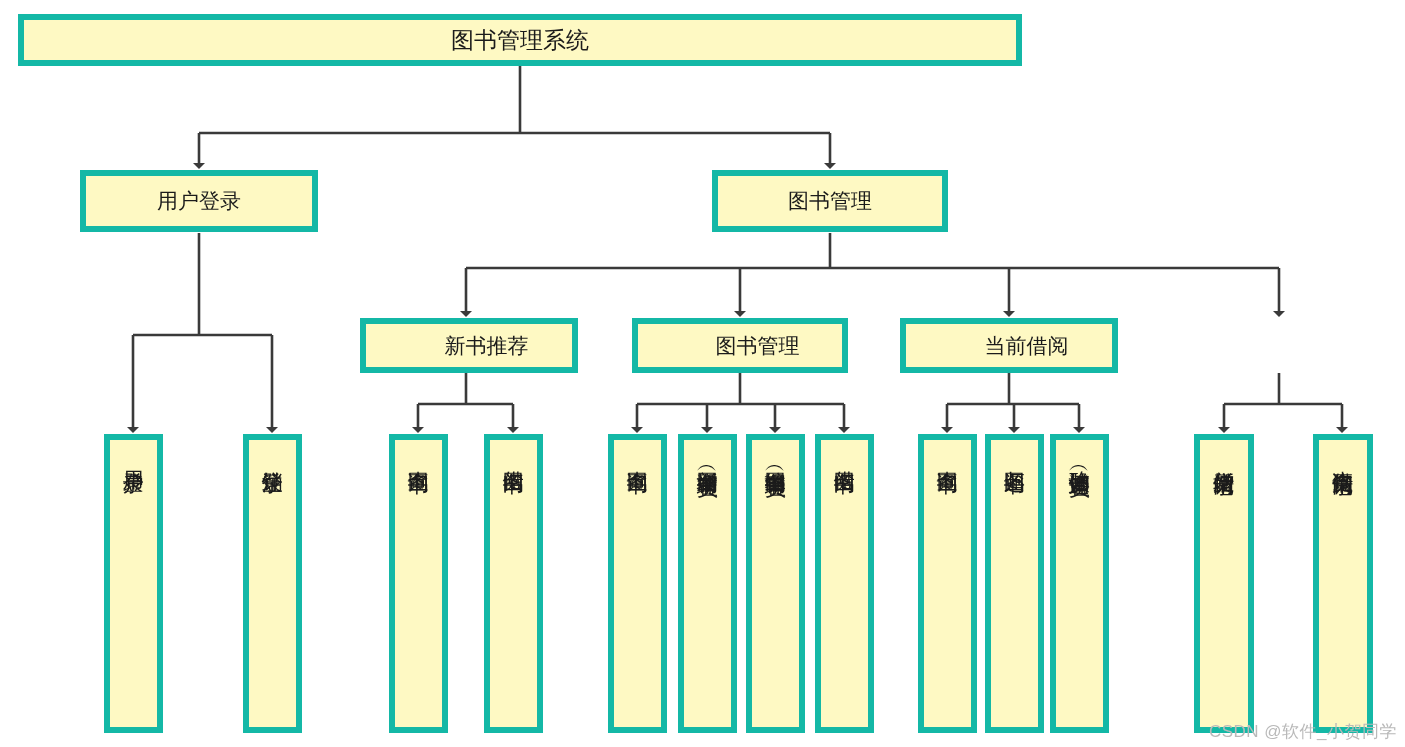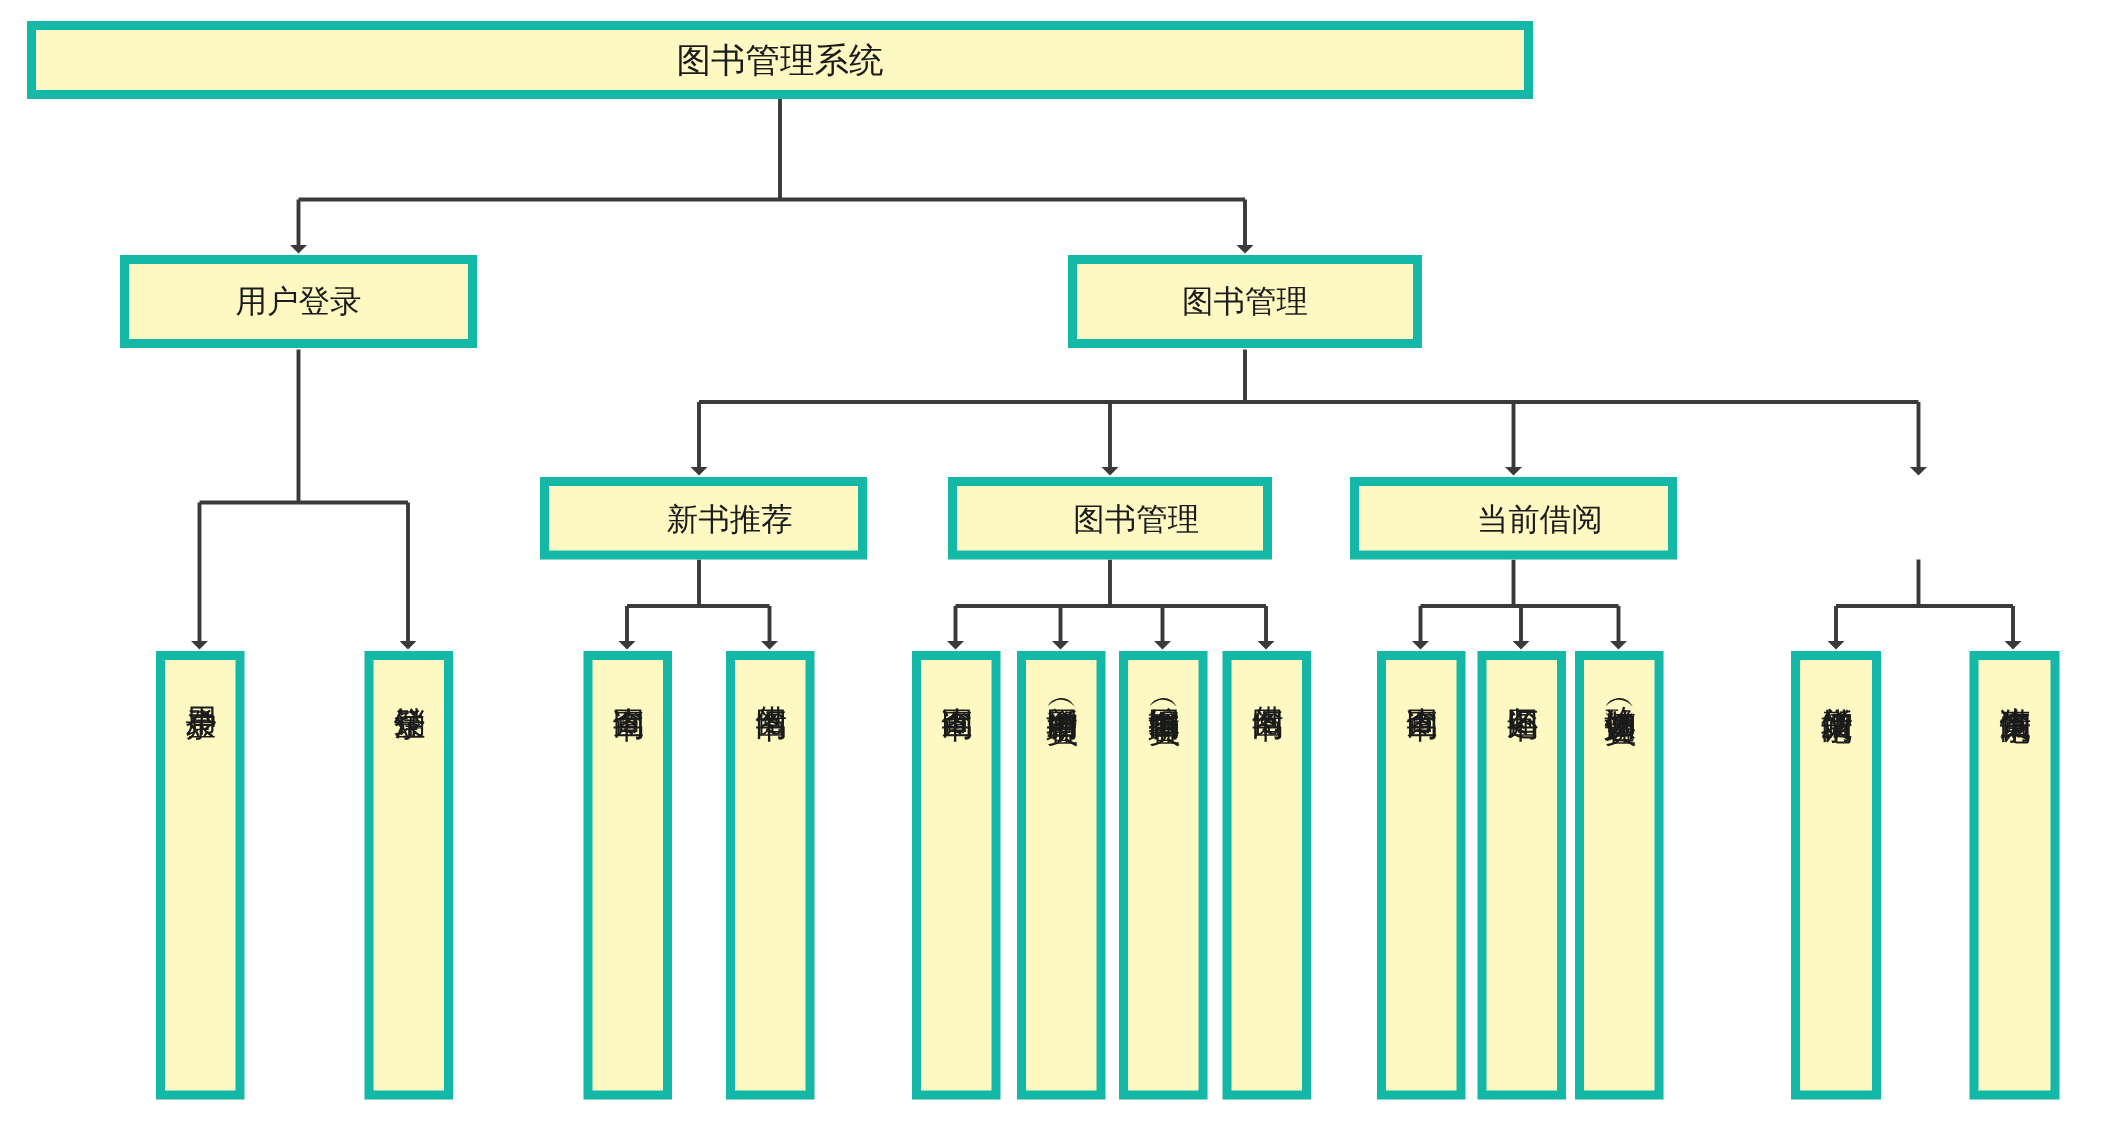--- a/index.html
+++ b/index.html
@@ -166,13 +166,14 @@
     <span class="vtext">确认归还（管理员）</span>
   </div>
 
   <div class="node leaf" style="left:1194px;top:434px;width:60px;height:299px;">
     <span class="vtext">新增借阅记录</span>
   </div>
   <div class="node leaf" style="left:1313px;top:434px;width:60px;height:299px;">
     <span class="vtext">查询借阅记录</span>
   </div>
 
+  <div id="watermark">CSDN @软件_小贺同学</div>
 </div>
 
 </body></html>

